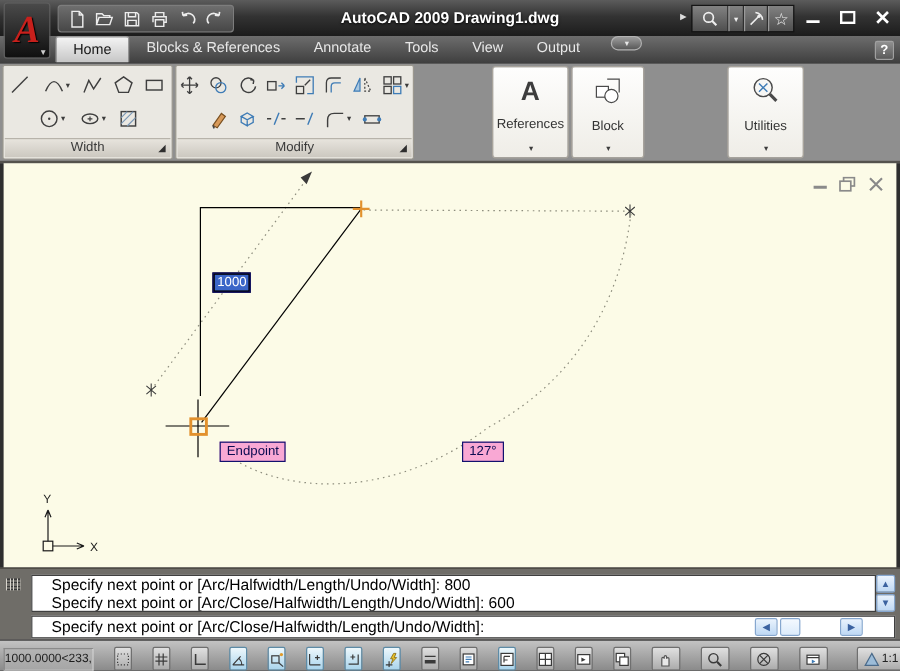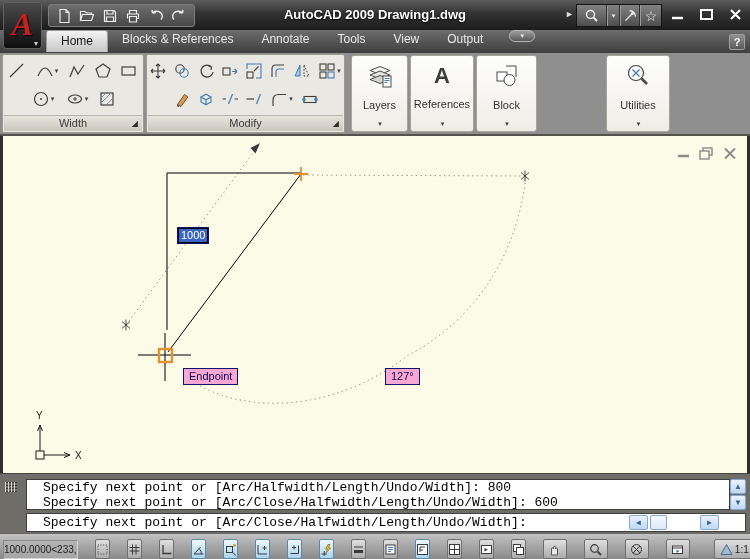--- a/index.html
+++ b/index.html
@@ -43,21 +43,21 @@
 #canvas{position:absolute;left:3px;top:136px;width:744px;height:337px;background:#fcfbe7}
 #cwinbtns{position:absolute;right:9px;top:11px;display:flex;gap:7px}
 .cwb{cursor:pointer}
 .dot{stroke:#8d8d7d;stroke-width:1;stroke-dasharray:1.3 3.4;fill:none}
 #dyninput{position:absolute;left:174px;top:91px;border:1px solid #11116e;background:#000000;padding:1px;cursor:text}
 #dyninput span{display:block;background:#3b66c8;color:#fff;font-size:11px;padding:0 2px;line-height:13px}
 .meas{position:absolute;background:#f9a8d4;border:1px solid #11116e;color:#0c0c52;font-size:11px;line-height:15px;padding:0 5px}
 
 #command{position:absolute;left:0;top:473px;width:750px;height:60px;background:#6f6d68;border-top:1px solid #47453f}
 #cmd-grip{position:absolute;left:5px;top:8px;width:12px;height:10px;background:repeating-linear-gradient(90deg,#d8d5cd 0 1px,transparent 1px 3px),repeating-linear-gradient(#3a3a3a 0 1px,transparent 1px 3px);cursor:move}
-.cmdtext{font-family:Liberation Mono, monospace;font-size:13px;color:#000}
+.cmdtext{font-family:Liberation Sans, sans-serif;font-size:13px;color:#000}
 #cmd-hist{position:absolute;left:26px;top:5px;width:704px;height:31px;background:#fff;border:1px solid #3f3f3f;padding:0 0 0 16px;line-height:15px;overflow:hidden}
 #cmd-vscroll{position:absolute;right:4px;top:5px;width:16px;height:31px;display:flex;flex-direction:column}
 .xpbtn{background:linear-gradient(#eaf3fd,#bed8f4);border:1px solid #86a7cf;border-radius:2px;color:#3b62a0;display:flex;align-items:center;justify-content:center;font-size:8px;cursor:pointer}
 #cmd-vscroll .xpbtn{width:16px;height:15px}
 #cmd-vscroll .xpbtn+.xpbtn{margin-top:1px}
 #cmd-prompt{position:absolute;left:26px;top:39px;right:4px;height:19px;background:#fff;border:1px solid #3f3f3f;padding-left:16px;line-height:17px;cursor:text}
 #cmd-prompt .xpbtn{position:absolute;top:1px;height:15px}
 #hleft{right:97px;width:19px}#hthumb{right:78px;width:17px;background:linear-gradient(#f4f9ff,#dcebfb)}#hright{right:26px;width:19px}
 
 #statusbar{position:absolute;left:0;top:533px;width:750px;height:26px;background:linear-gradient(#c3c3c3,#898989);border-top:1px solid #676767;display:flex;align-items:flex-end;padding:0 3px}
@@ -308,31 +308,20 @@
                 <rect x="3" y="6.5" width="12" height="6" fill="none" stroke="#3f3f3f" stroke-width="1.1"></rect>
                 <circle cx="3" cy="9.5" r="1.7" fill="#3f7cb6"></circle>
                 <circle cx="15" cy="9.5" r="1.7" fill="#3f7cb6"></circle>
               </svg>
             </span>
         </div>
       </div>
       <div class="ptitle"><span>Modify</span><span class="lnch">◢</span></div>
     </div>
 
-    <div class="bigbtn" style="left:351px;width:57px">
-      <svg width="26" height="26">
-          <path d="M3 7.5 L13 3.5 L23 7.5 L13 11.5 Z" fill="#f4f4f2" stroke="#4a4a4a"></path>
-          <path d="M3 12 L13 8 L23 12 L13 16 Z" fill="#e4e4e0" stroke="#4a4a4a"></path>
-          <path d="M3 16.5 L13 12.5 L23 16.5 L13 20.5 Z" fill="#d4d4ce" stroke="#4a4a4a"></path>
-          <rect x="16" y="13" width="8" height="11" fill="#fff" stroke="#4a4a4a"></rect>
-          <path d="M17.5 15.5 h5 M17.5 17.5 h5 M17.5 19.5 h3" stroke="#3f7cb6"></path>
-        </svg>
-      <span class="lbl">Layers</span>
-      <span class="cr">▾</span>
-    </div>
     <div class="bigbtn" style="left:410px;width:64px">
       <span style="font-size:22px;font-weight:bold;color:#3d3d3d;line-height:25px">A</span>
       <span class="lbl">References</span>
       <span class="cr">▾</span>
     </div>
     <div class="bigbtn" style="left:476px;width:61px">
       <svg width="26" height="26">
           <path d="M12 3 H22 V14" fill="none" stroke="#4a4a4a"></path>
           <rect x="3" y="9" width="10" height="9" fill="#fff" stroke="#4a4a4a"></rect>
           <circle cx="15.5" cy="17" r="5.5" fill="#fff" stroke="#4a4a4a"></circle>

